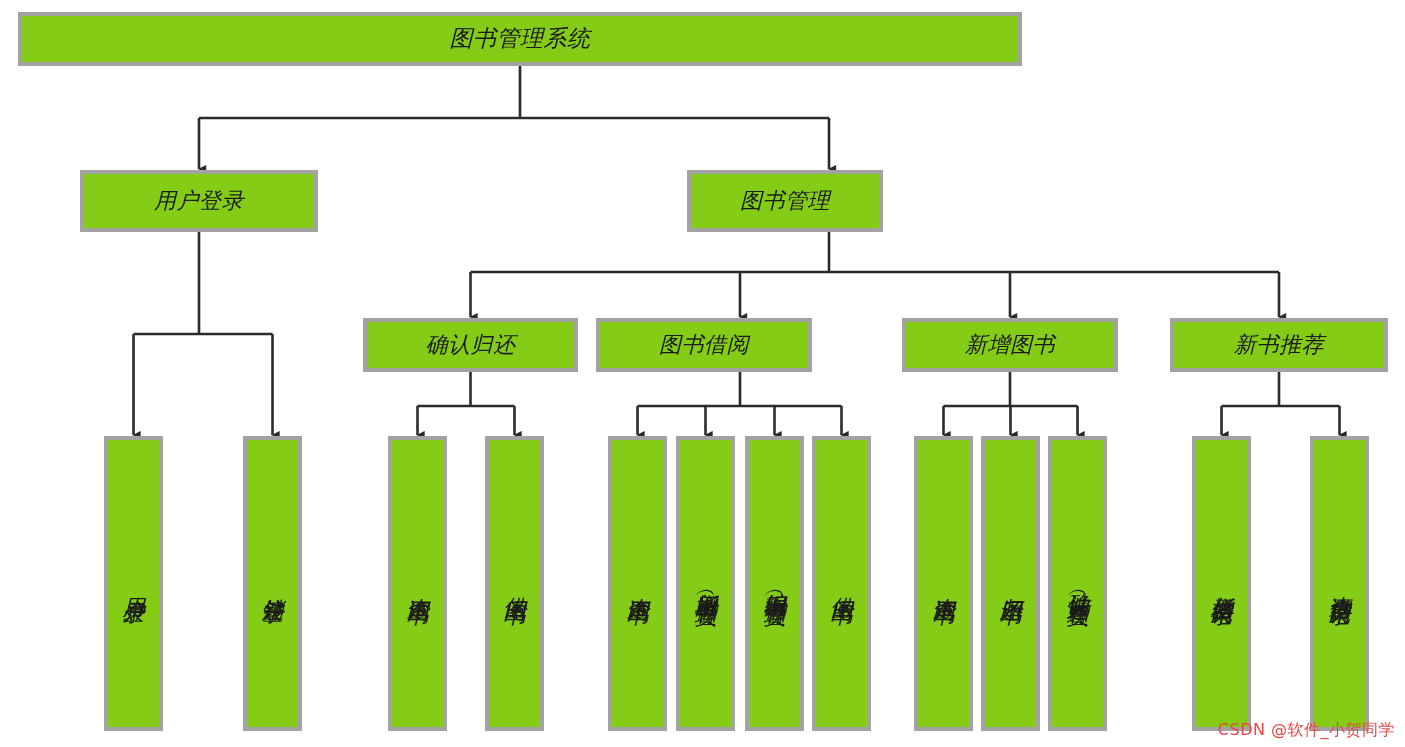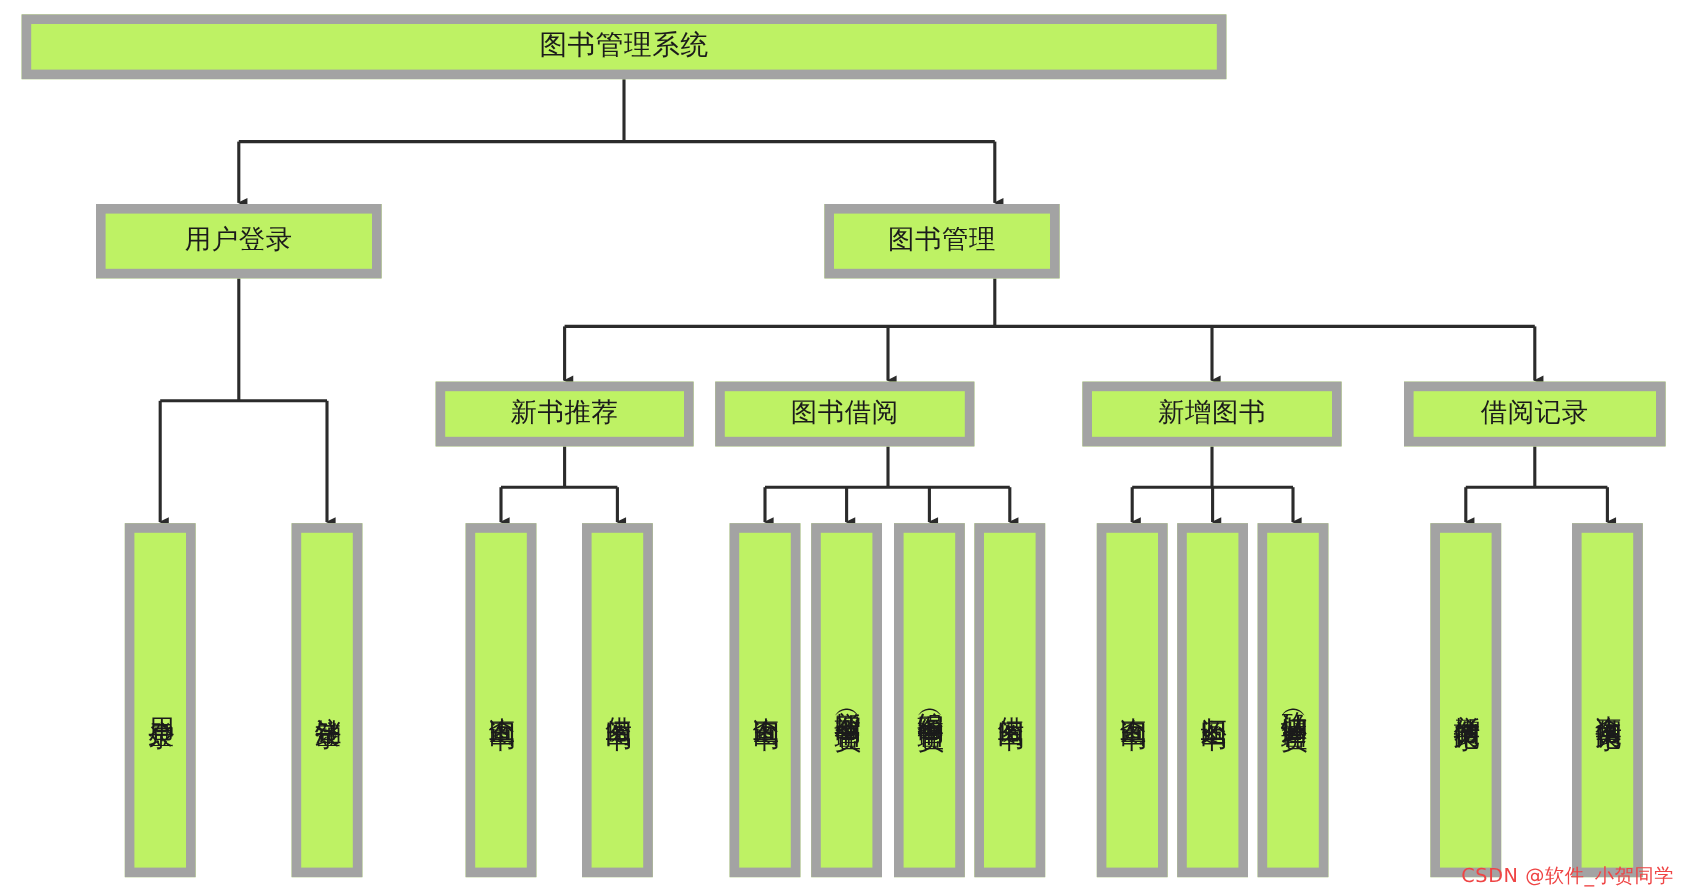--- a/index.html
+++ b/index.html
@@ -28,27 +28,28 @@
   .node-layer {
     position: absolute;
     left: 0;
     top: 0;
     width: 1405px;
     height: 747px;
   }
   .node {
     position: absolute;
     box-sizing: border-box;
-    border: 8px solid #a3a3a3;
-    background: #bef264;
+    border: 4px solid #a3a3a3;
+    background: #84cc16;
     display: flex;
     align-items: center;
     justify-content: center;
     color: #1b1b1b;
     line-height: 1.18;
+    font-style: italic;
   }
   .node-label {
     display: block;
     text-align: center;
     white-space: pre-line;
   }
   .node.horizontal .node-label {
     font-size: 22px;
     letter-spacing: 0.5px;
   }
@@ -131,30 +132,30 @@
         <div class="node horizontal root" style="left: 18px; top: 12px; width: 1004px; height: 54px;">
           <span class="node-label">图书管理系统</span>
         </div>
         <div class="node horizontal" style="left: 80px; top: 170px; width: 238px; height: 62px;">
           <span class="node-label">用户登录</span>
         </div>
         <div class="node horizontal" style="left: 687px; top: 170px; width: 196px; height: 62px;">
           <span class="node-label">图书管理</span>
         </div>
         <div class="node horizontal" style="left: 363px; top: 318px; width: 215px; height: 54px;">
-          <span class="node-label">新书推荐</span>
+          <span class="node-label">确认归还</span>
         </div>
         <div class="node horizontal" style="left: 596px; top: 318px; width: 216px; height: 54px;">
           <span class="node-label">图书借阅</span>
         </div>
         <div class="node horizontal" style="left: 902px; top: 318px; width: 216px; height: 54px;">
           <span class="node-label">新增图书</span>
         </div>
         <div class="node horizontal" style="left: 1170px; top: 318px; width: 218px; height: 54px;">
-          <span class="node-label">借阅记录</span>
+          <span class="node-label">新书推荐</span>
         </div>
         <div class="node vertical" style="left: 104px; top: 436px; width: 59px; height: 295px;">
           <span class="node-label">用户登录</span>
         </div>
         <div class="node vertical" style="left: 243px; top: 436px; width: 59px; height: 295px;">
           <span class="node-label">注销登录</span>
         </div>
         <div class="node vertical" style="left: 388px; top: 436px; width: 59px; height: 295px;">
           <span class="node-label">查询图书</span>
         </div>

